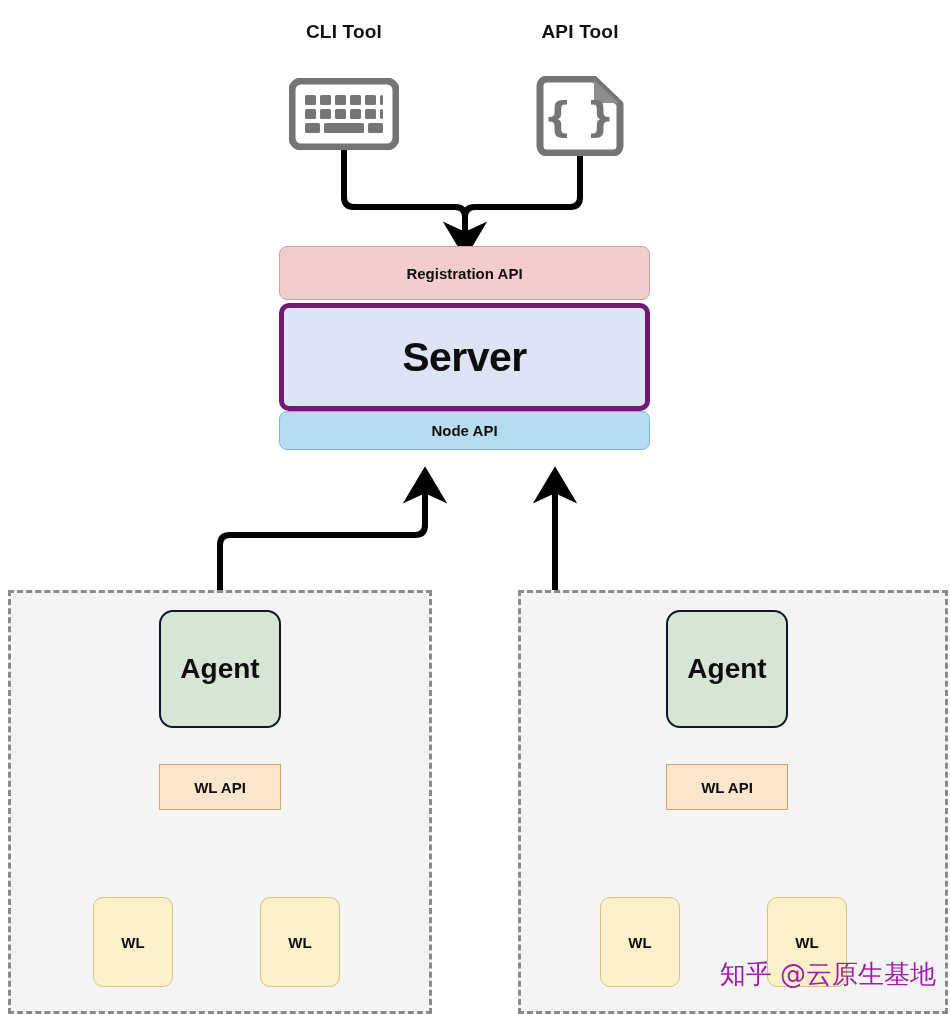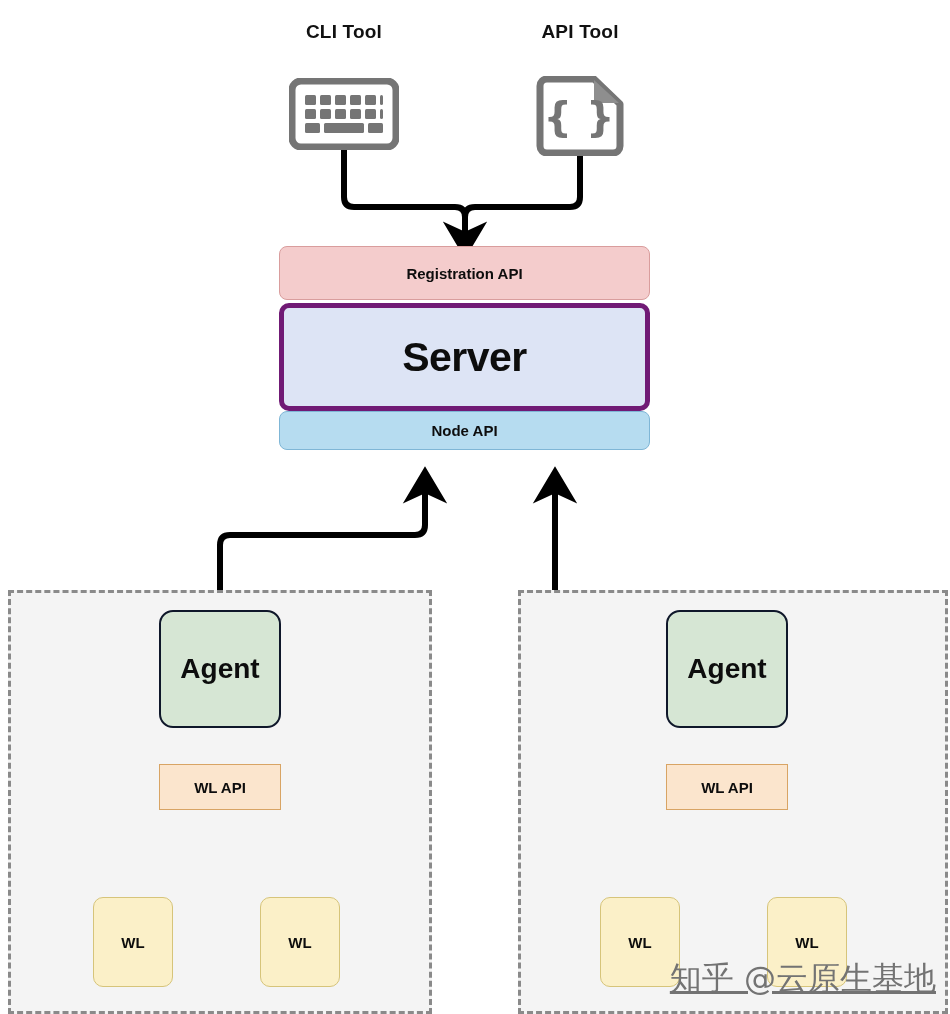--- a/index.html
+++ b/index.html
@@ -133,25 +133,24 @@
     font-size: 15px;
     font-weight: bold;
     color: #0d0d0d;
     margin-top: 33px;
   }
   
   #watermark {
     position: absolute;
     right: 14px;
     top: 957px;
-    font-size: 32px;
-    color: #737373;
+    font-size: 26px;
+    color: #a21caf;
     white-space: nowrap;
     font-family: "DejaVu Sans", sans-serif;
-    text-decoration: underline;
   }
 </style>
 </head>
 <body>
 
 <div id="canvas">
 
   <svg id="wires" viewBox="0 0 950 1014" width="950" height="1014">
     <defs>
       <marker id="arrowhead" markerWidth="7" markerHeight="8" refX="2.6" refY="4" orient="auto" markerUnits="strokeWidth">

